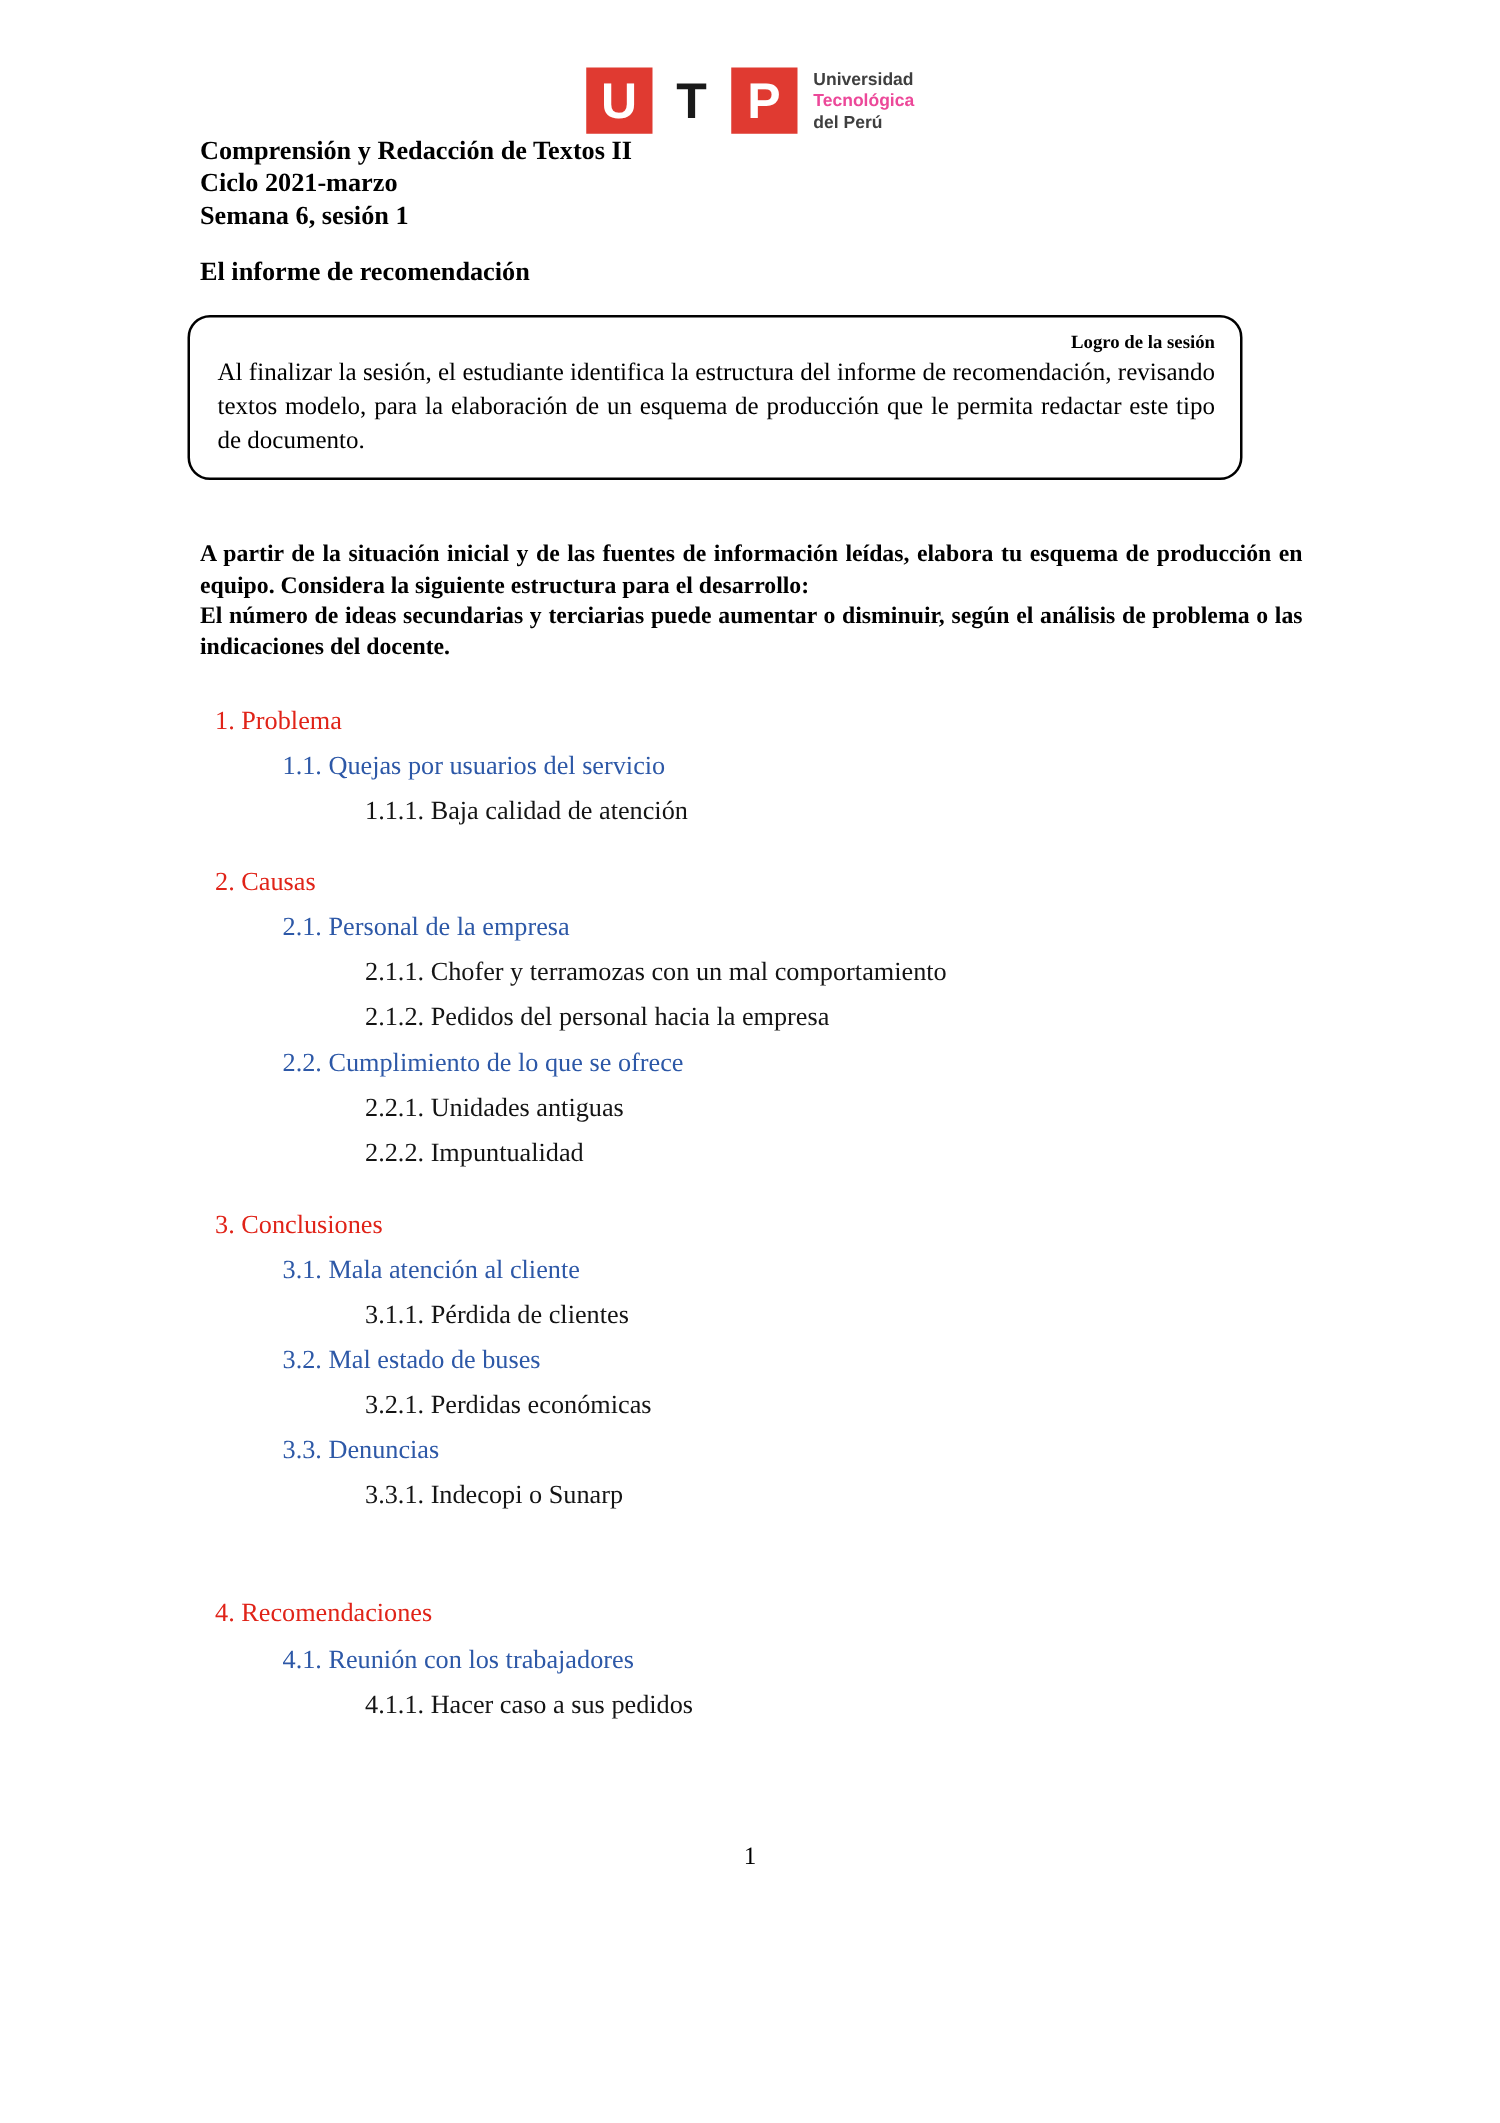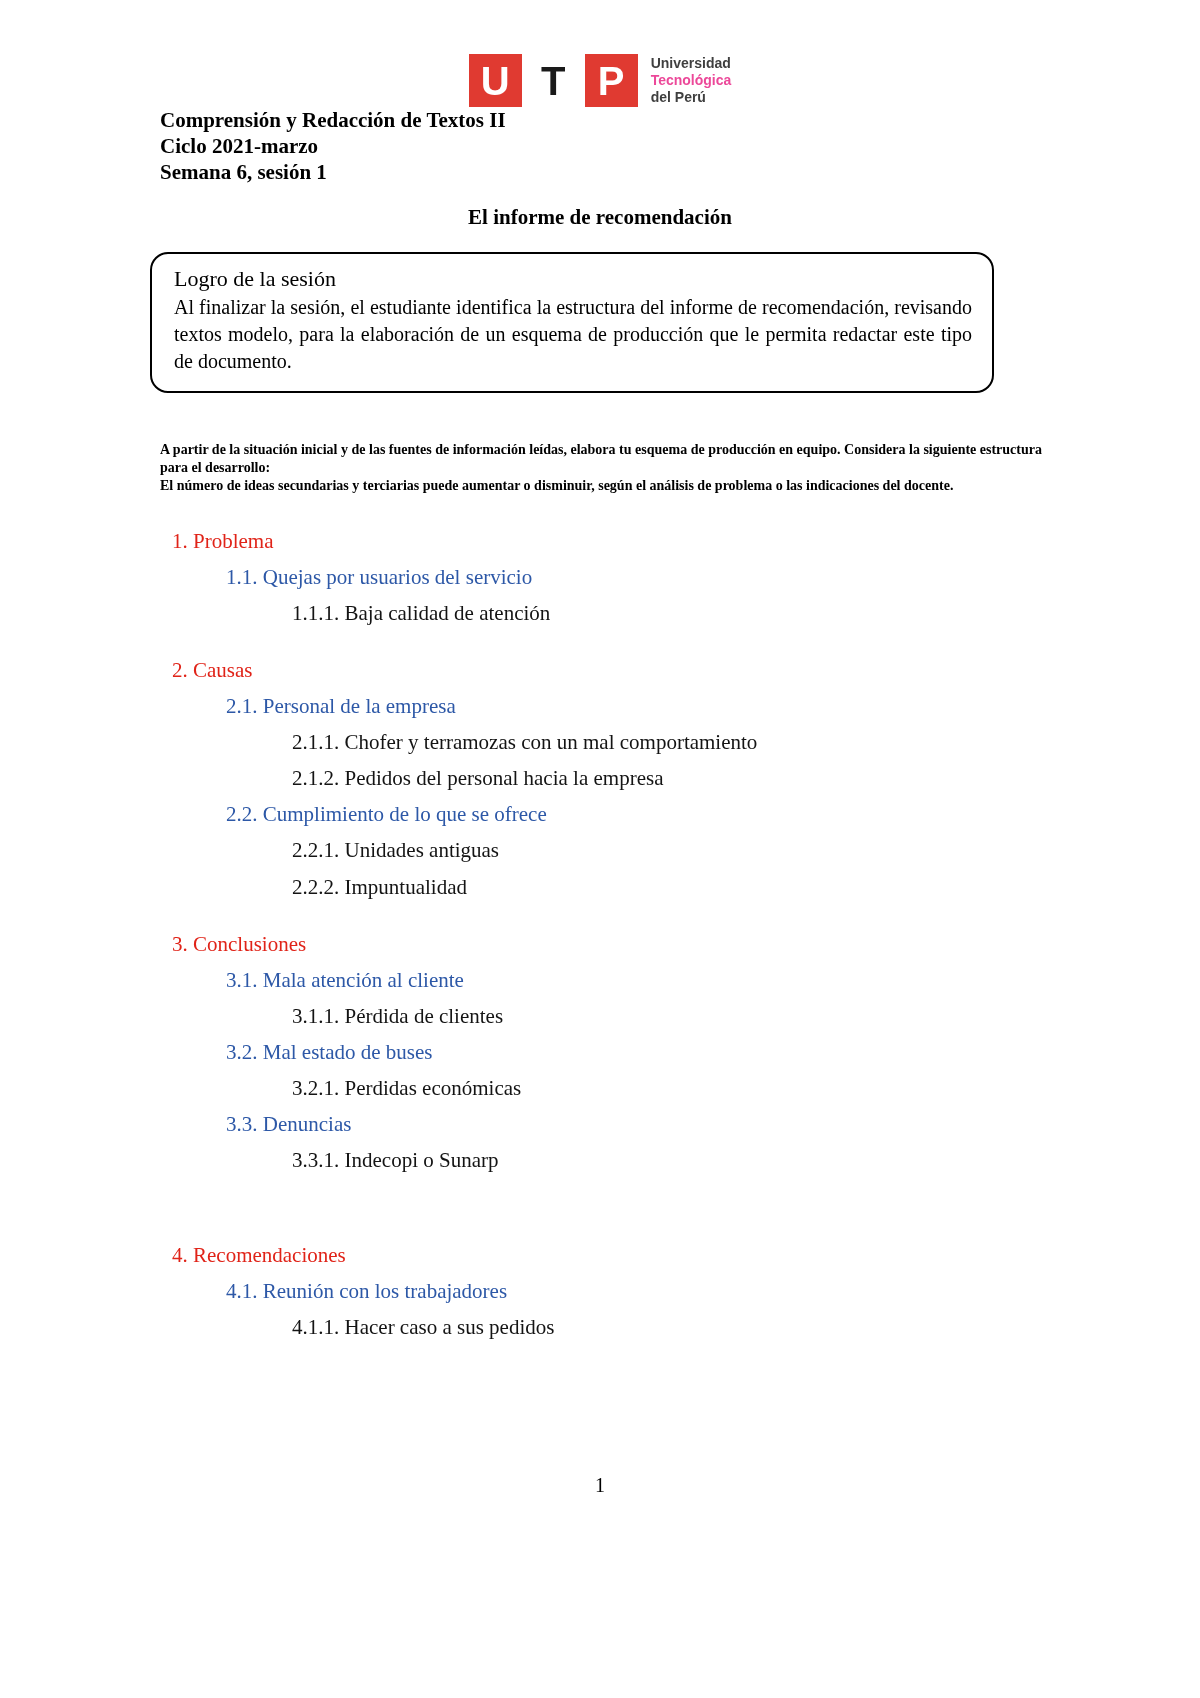--- a/index.html
+++ b/index.html
@@ -31,34 +31,34 @@
     font-weight:bold; font-size:14px; line-height:1.22;
     color:#3f3f3f;
   }
   .logo-text .accent { color:#ec4899; }
   
   .content { padding:0 160px; }
   .header-block { }
   .header-line { font-weight:bold; font-size:21px; line-height:1.24; }
   .doc-title {
     margin-top:20px;
-    text-align:center; font-weight:bold; font-size:21px;
+    text-align:left; font-weight:bold; font-size:21px;
   }
   
   .logro-box {
     margin-top:22px; margin-left:-10px;
     width:798px;
     border:2px solid #000;
     border-radius:18px;
     padding:12px 20px 16px 22px;
   }
-  .logro-heading { font-weight:normal; font-size:22px; margin-bottom:2px; }
+  .logro-heading { font-weight:bold; font-size:15px; margin-bottom:2px;text-align:right; }
   .logro-body { font-size:20px; line-height:1.35; text-align:justify; }
   
-  .intro { margin-top:48px; width:882px; font-weight:bold; font-size:14px; line-height:1.3; text-align:justify; }
+  .intro { margin-top:48px; width:882px; font-weight:bold; font-size:19px; line-height:1.3; text-align:justify; }
   .intro p { margin:0; }
   
   .outline { margin-top:34px; font-size:21px; }
   .o-line { margin-bottom:13px; line-height:1.1; }
   .o1 { color:#e02318; margin-left:12px; }
   .o2 { color:#2d58a7; margin-left:66px; }
   .o3 { color:#141414; margin-left:132px; }
   .gap-m { margin-top:34px; }
   .gap-xl { margin-top:72px; }
   

